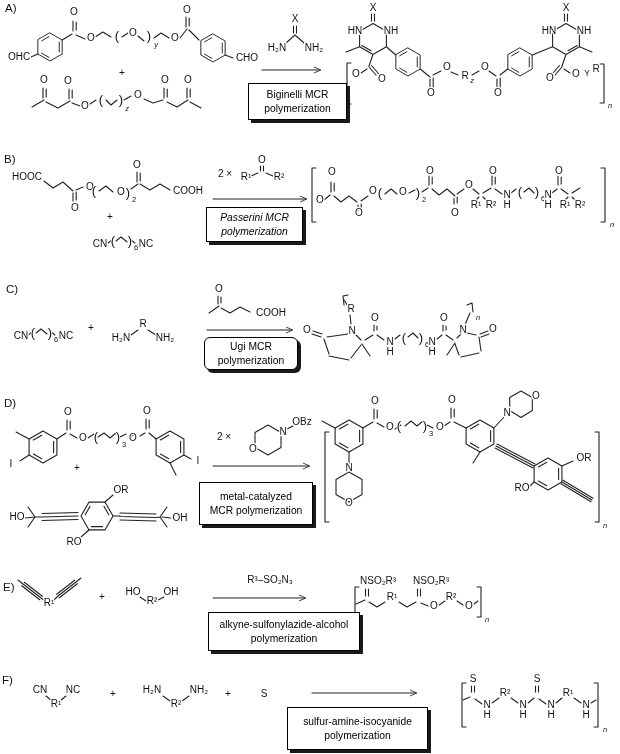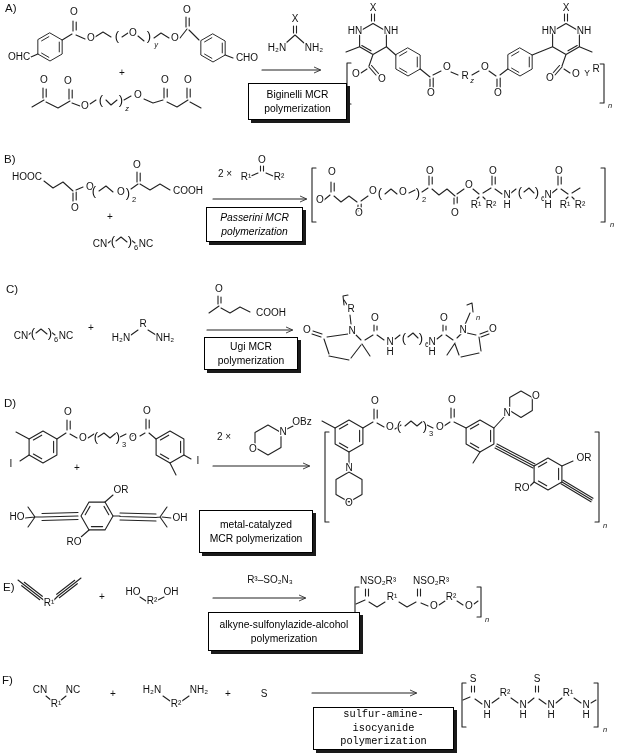--- a/index.html
+++ b/index.html
@@ -350,30 +350,30 @@
 <div class="plabel" style="left:2px;top:674px;">F)</div>
 
 <div class="rbox" style="left:248px;top:83px;width:97px;height:35px;">
   <span>Biginelli MCR</span>
   <span>polymerization</span>
 </div>
 <div class="rbox" style="left:206px;top:207px;width:95px;height:33px;font-style:italic;">
   <span>Passerini MCR</span>
   <span>polymerization</span>
 </div>
-<div class="rbox" style="left:204px;top:337px;width:92px;height:31px;">
+<div class="rbox" style="left:204px;top:337px;width:92px;height:31px;border-radius:6px;">
   <span>Ugi MCR</span>
   <span>polymerization</span>
 </div>
-<div class="rbox" style="left:199px;top:482px;width:112px;height:41px;margin-top:28px;">
+<div class="rbox" style="left:199px;top:482px;width:112px;height:41px;">
   <span>metal-catalyzed</span>
   <span>MCR polymerization</span>
 </div>
 <div class="rbox" style="left:208px;top:612px;width:150px;height:37px;">
   <span>alkyne-sulfonylazide-alcohol</span>
   <span>polymerization</span>
 </div>
-<div class="rbox" style="left:313px;top:707px;width:139px;height:41px;font-family:Liberation Mono, monospace;">
+<div class="rbox" style="left:287px;top:707px;width:139px;height:41px;">
   <span>sulfur-amine-isocyanide</span>
   <span>polymerization</span>
 </div>
 
 </div>
 
 </body></html>

